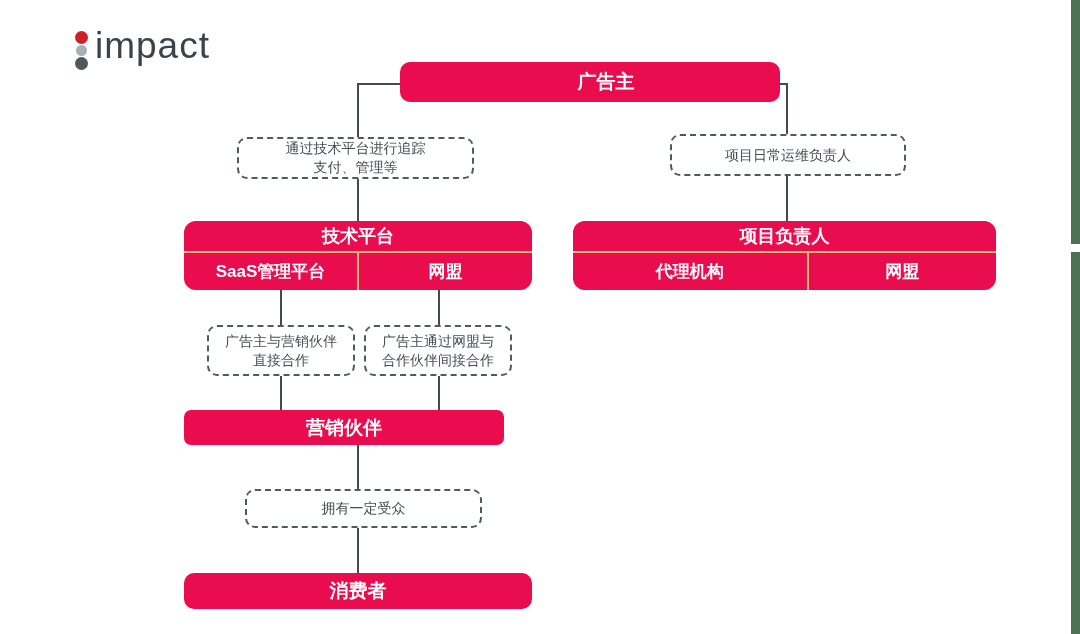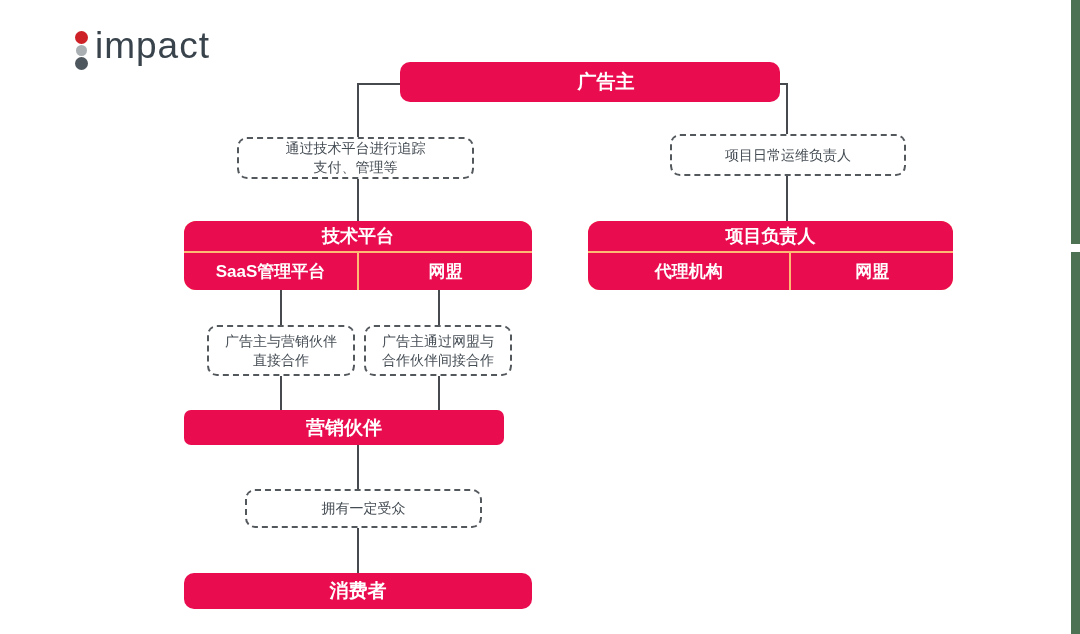--- a/index.html
+++ b/index.html
@@ -20,21 +20,21 @@
   .rnode{position:absolute;background:#E90C4F;border-radius:10px;color:#fff;
     display:flex;align-items:center;justify-content:center;
     font-weight:bold;font-size:19px;}
   #node-advertiser{left:400px;top:62px;width:348px;height:40px;padding-left:32px;}
   #node-partner{left:184px;top:410px;width:320px;height:35px;border-radius:7px;}
   #node-consumer{left:184px;top:573px;width:348px;height:36px;}
   
   .rblock{position:absolute;background:#fdba74;border-radius:12px;overflow:hidden;
     display:flex;flex-direction:column;}
   #block-tech{left:184px;top:221px;width:348px;height:69px;}
-  #block-owner{left:588px;top:221px;width:365px;height:69px;}
+  #block-owner{left:573px;top:221px;width:423px;height:69px;}
   .rblock .hdr{background:#E90C4F;color:#fff;font-weight:bold;font-size:18px;
     height:30px;display:flex;align-items:center;justify-content:center;}
   .rblock .row{display:flex;flex:1;margin-top:2px;gap:2px;}
   .rblock .cell{background:#E90C4F;color:#fff;font-weight:bold;font-size:17px;
     display:flex;align-items:center;justify-content:center;}
   #block-tech .cell{flex:1;}
   #block-owner .c0{flex:185;}
   #block-owner .c1{flex:132;}
   #block-owner .c2{flex:106;}
   

